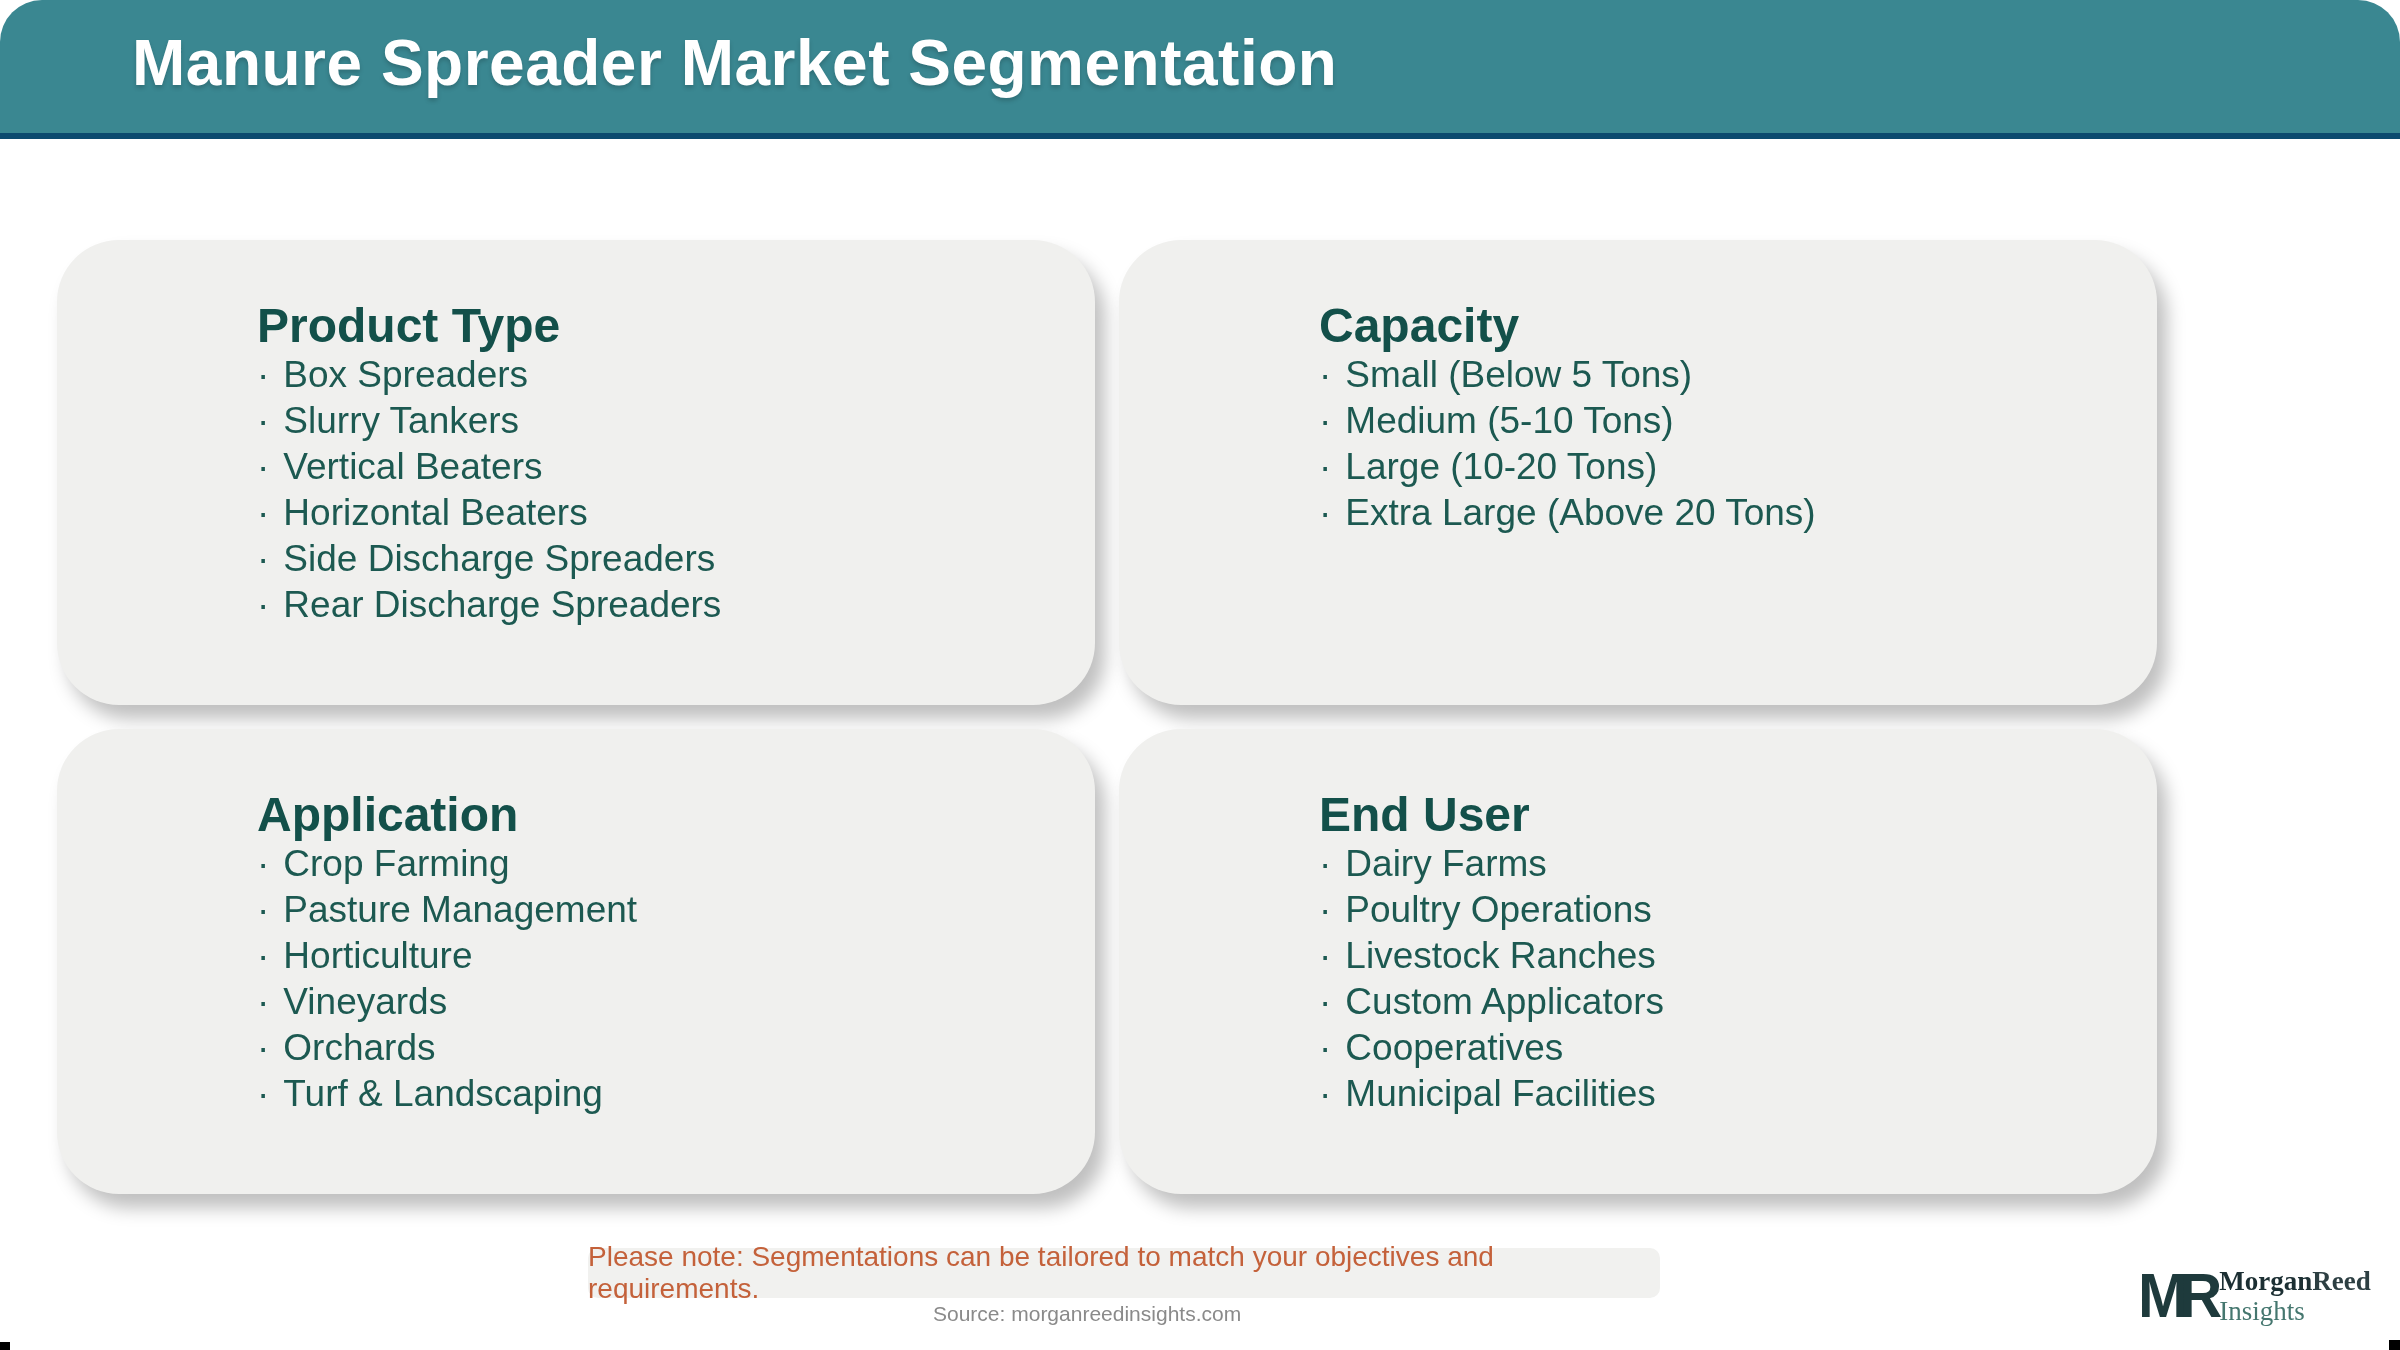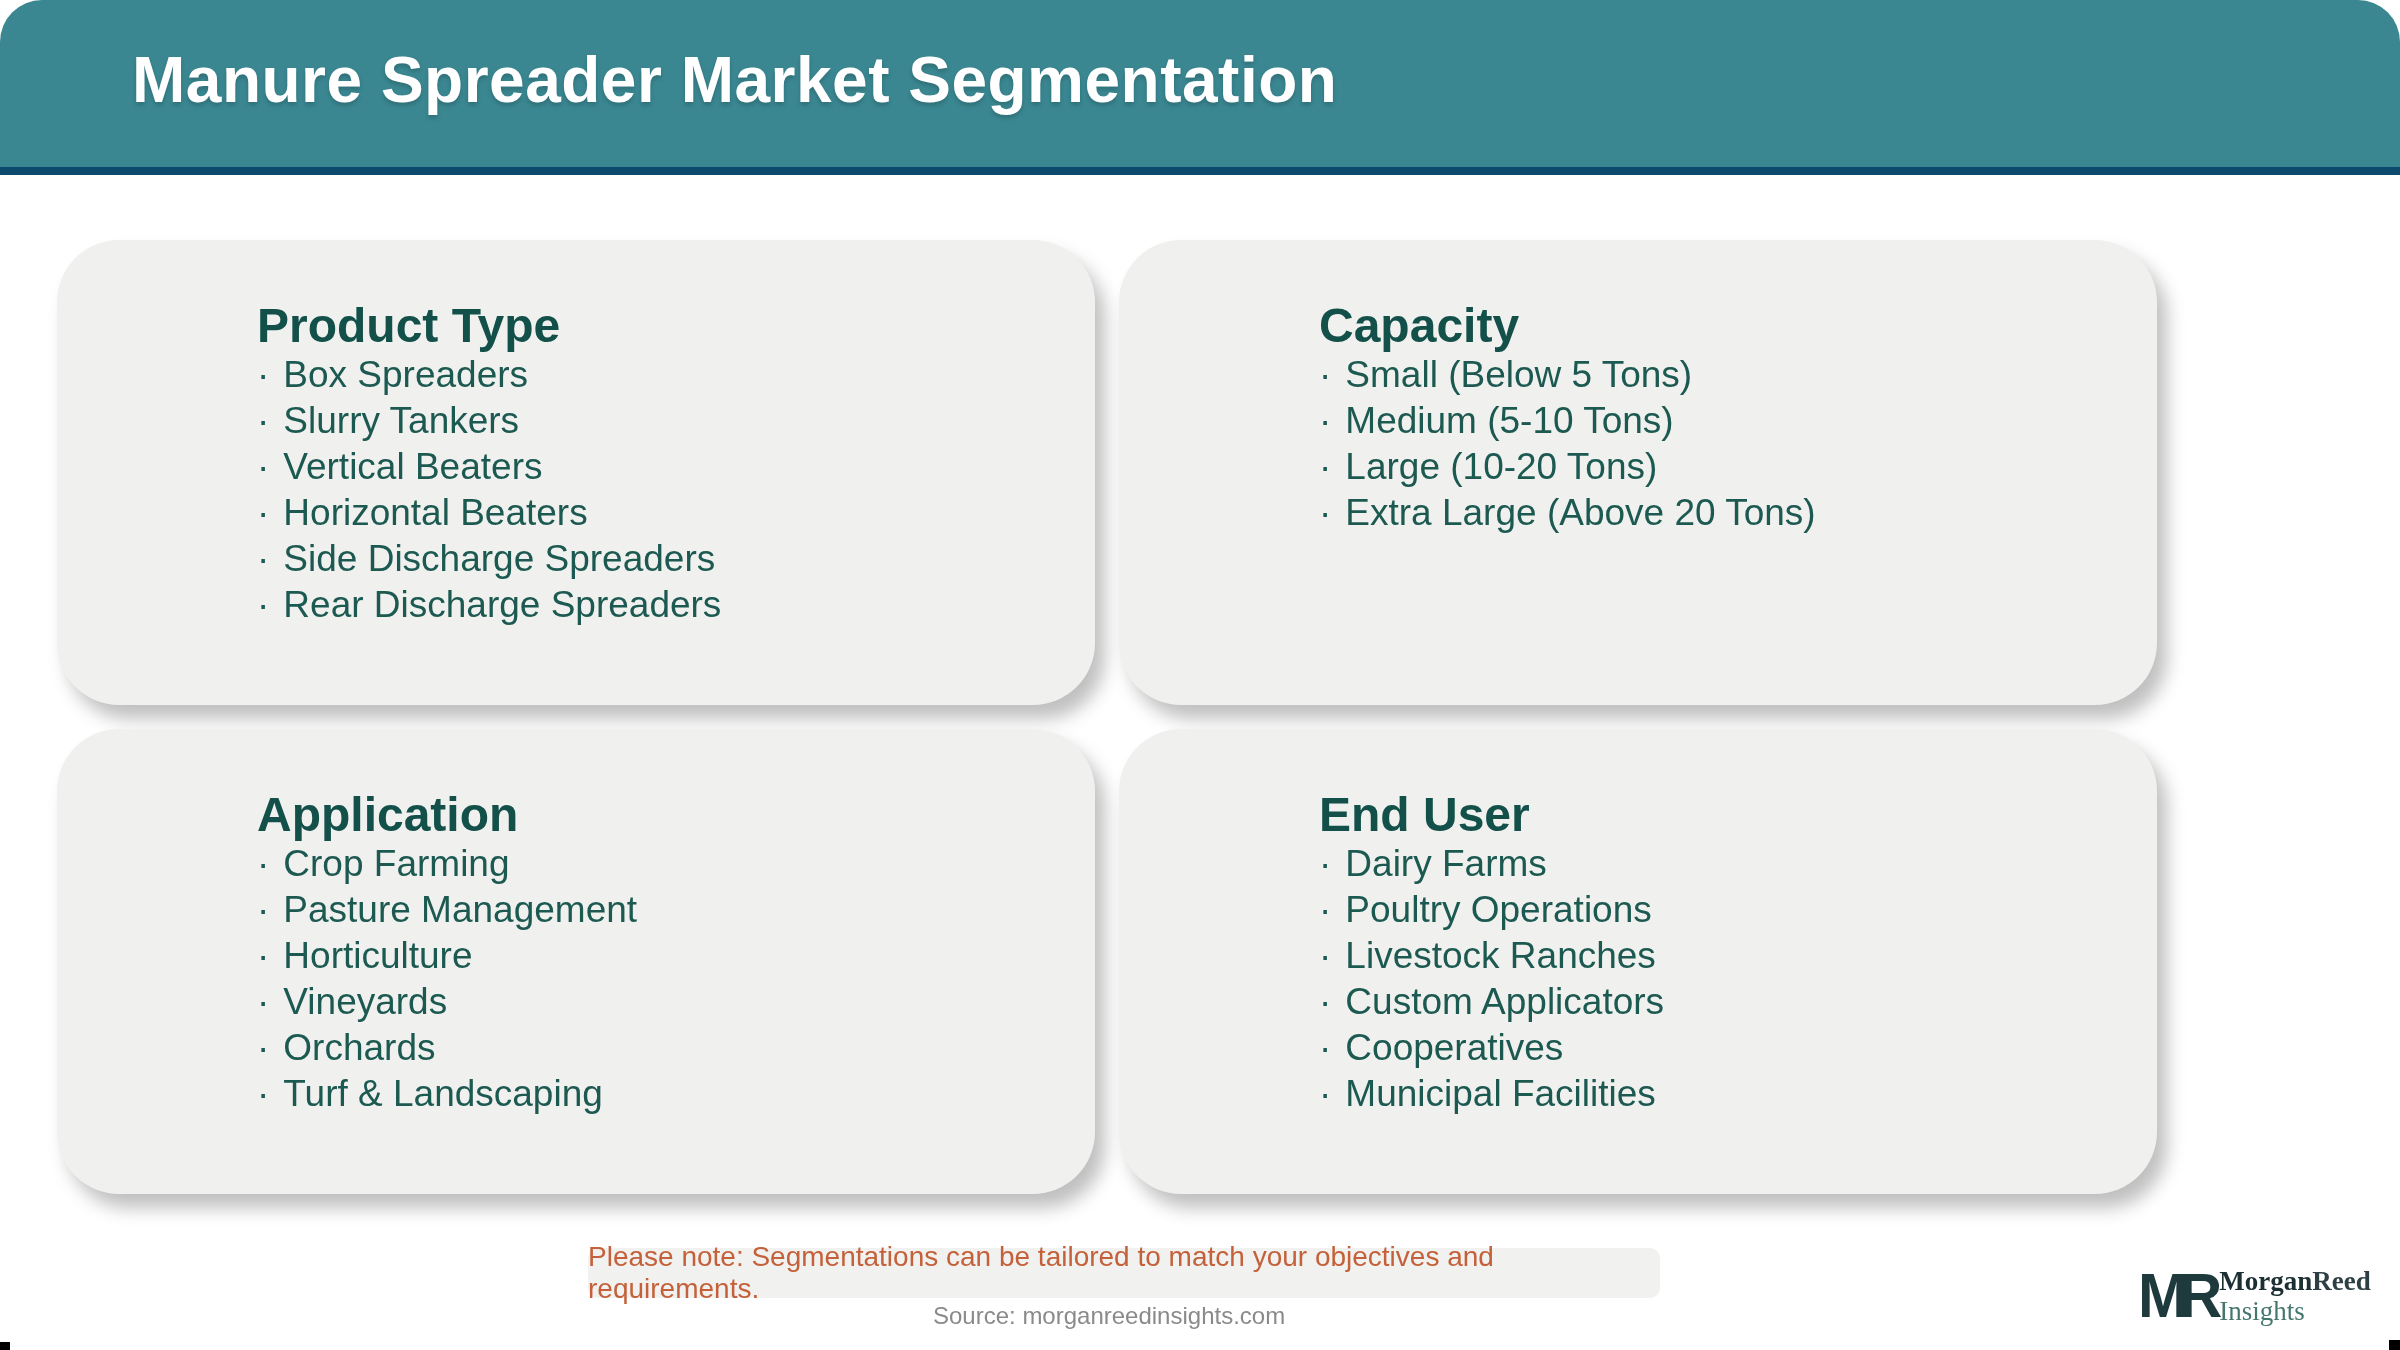--- a/index.html
+++ b/index.html
@@ -19,24 +19,24 @@
   *{margin:0;padding:0;box-sizing:border-box;}
   html,body{background:#fff;}
   body{font-family:"Liberation Sans","DejaVu Sans",sans-serif;}
   .stage{
     position:relative;
     width:2400px;height:1350px;
     background:var(--page-bg);
     overflow:hidden;
   }
   .topbar{
-    position:absolute;left:0;top:0;width:2400px;height:175px;
+    position:absolute;left:0;top:0;width:2400px;height:139px;
     background:var(--header-bg);
     border-radius:42px 42px 0 0;
-    border-bottom:8px solid #0c4a6e;
+    border-bottom:6px solid #0c4a6e;
     display:flex;align-items:center;
   }
   .topbar h1{
     color:var(--header-text);
     font-size:64px;font-weight:bold;
     letter-spacing:0.5px;
     margin-left:132px;margin-top:-8px;
     text-shadow:0 3px 4px rgba(0,0,0,0.18);
   }
   .grid{
@@ -76,21 +76,21 @@
     background:var(--note-bg);
     border-radius:10px;
     display:flex;align-items:center;justify-content:center;
   }
   .note-pill span{
     font-size:28px;
     color:var(--note-text);
   }
   .source{
     position:absolute;left:933px;top:1302px;
-    font-size:24px;
+    font-size:21px;
     color:var(--source-text);
   }
   .logo{
     position:absolute;left:2138px;top:1266px;
     display:flex;align-items:center;gap:0;
   }
   .monogram{
     font-size:60px;font-weight:900;
     letter-spacing:-9px;
     color:var(--logo-dark);

